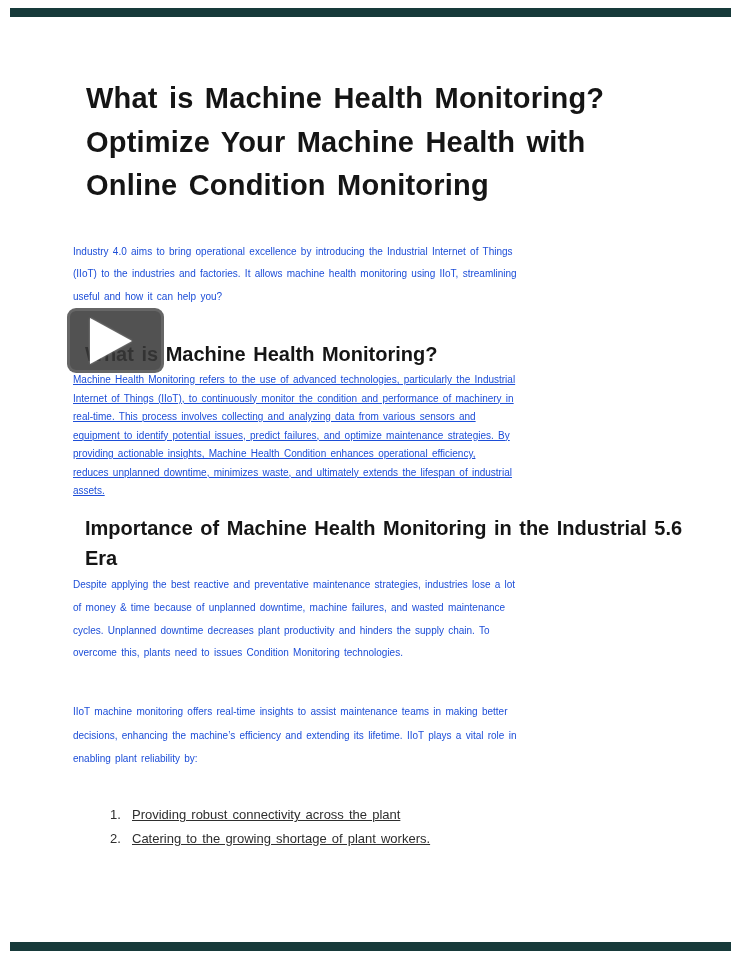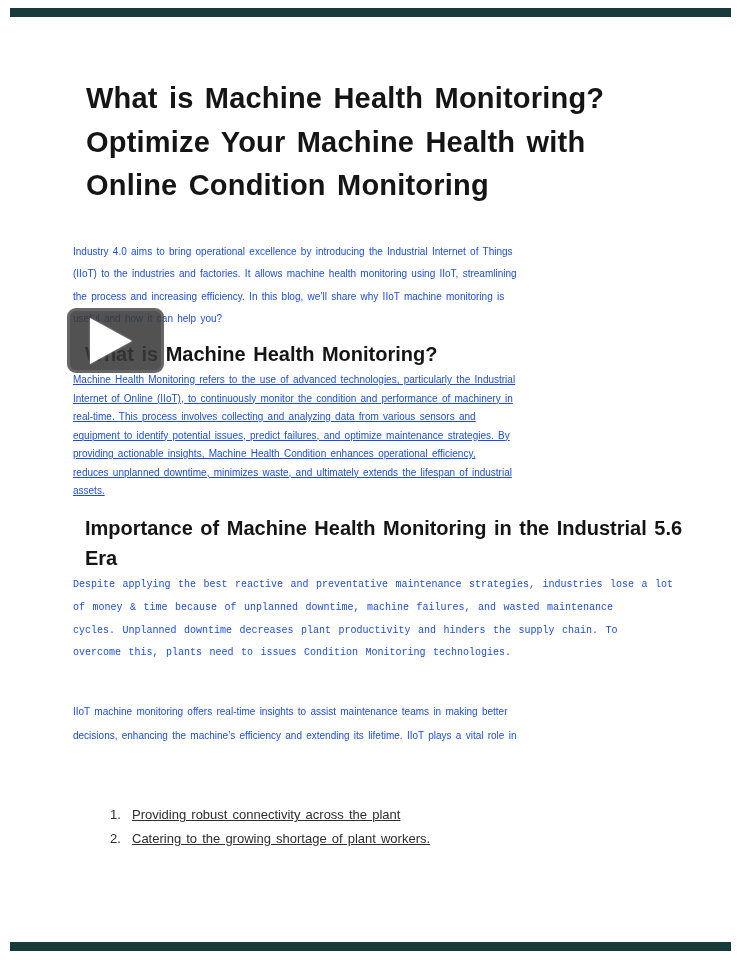--- a/index.html
+++ b/index.html
@@ -25,21 +25,21 @@
     font-size:29px;line-height:43.5px;font-weight:bold;color:#151515;
     letter-spacing:0.2px;word-spacing:3px;
   }
   .h1 .line{white-space:pre;}
 
   .para{position:absolute;left:73px;font-size:10px;color:#1d4ed8;word-spacing:1.5px;}
   .para .line{white-space:pre;}
 
   .p-intro{top:241px;line-height:22.3px;}
   .p-what{top:371px;line-height:18.5px;text-decoration:underline;}
-  .p-despite{top:574px;line-height:22.8px;font-family:Liberation Mono, monospace;}
+  .p-despite{top:574px;line-height:22.8px;}
   .p-iiot{top:700px;line-height:23.5px;}
 
   .h2{
     position:absolute;left:85px;
     font-size:20px;font-weight:bold;color:#151515;
     word-spacing:2px;
   }
   .h2 .line{white-space:pre;}
   .h2-what{top:341px;line-height:26px;}
   .h2-importance{top:514px;line-height:29.5px;width:620px;}
@@ -76,31 +76,30 @@
 
   <div class="h1">
     <div class="line">What is Machine Health Monitoring?</div>
     <div class="line">Optimize Your Machine Health with</div>
     <div class="line">Online Condition Monitoring</div>
   </div>
 
   <div class="para p-intro">
     <div class="line">Industry 4.0 aims to bring operational excellence by introducing the Industrial Internet of Things</div>
     <div class="line">(IIoT) to the industries and factories. It allows machine health monitoring using IIoT, streamlining</div>
-    <div class="line">the process and increasing efficiency. In this blog, we’ll share why IIoT machine monitoring is</div>
     <div class="line">useful and how it can help you?</div>
   </div>
 
   <div class="h2 h2-what">
     <div class="line">What is Machine Health Monitoring?</div>
   </div>
 
   <div class="para p-what">
     <div class="line">Machine Health Monitoring refers to the use of advanced technologies, particularly the Industrial</div>
-    <div class="line">Internet of Online (IIoT), to continuously monitor the condition and performance of machinery in</div>
+    <div class="line">Internet of Things (IIoT), to continuously monitor the condition and performance of machinery in</div>
     <div class="line">real-time. This process involves collecting and analyzing data from various sensors and</div>
     <div class="line">equipment to identify potential issues, predict failures, and optimize maintenance strategies. By</div>
     <div class="line">providing actionable insights, Machine Health Condition enhances operational efficiency,</div>
     <div class="line">reduces unplanned downtime, minimizes waste, and ultimately extends the lifespan of industrial</div>
     <div class="line">assets.</div>
   </div>
 
   <div class="h2 h2-importance">
     <div class="line">Importance of Machine Health Monitoring in the Industrial 5.6</div>
     <div class="line">Era</div>
@@ -109,20 +108,21 @@
   <div class="para p-despite">
     <div class="line">Despite applying the best reactive and preventative maintenance strategies, industries lose a lot</div>
     <div class="line">of money &amp; time because of unplanned downtime, machine failures, and wasted maintenance</div>
     <div class="line">cycles. Unplanned downtime decreases plant productivity and hinders the supply chain. To</div>
     <div class="line">overcome this, plants need to issues Condition Monitoring technologies.</div>
   </div>
 
   <div class="para p-iiot">
     <div class="line">IIoT machine monitoring offers real-time insights to assist maintenance teams in making better</div>
     <div class="line">decisions, enhancing the machine’s efficiency and extending its lifetime. IIoT plays a vital role in</div>
+    <div class="line">enabling plant reliability by:</div>
   </div>
 
   <div class="num-list">
     <div class="li">
       <span class="li-num">1.</span>
       <span class="li-label">Providing robust connectivity across the plant</span>
     </div>
     <div class="li">
       <span class="li-num">2.</span>
       <span class="li-label">Catering to the growing shortage of plant workers.</span>

